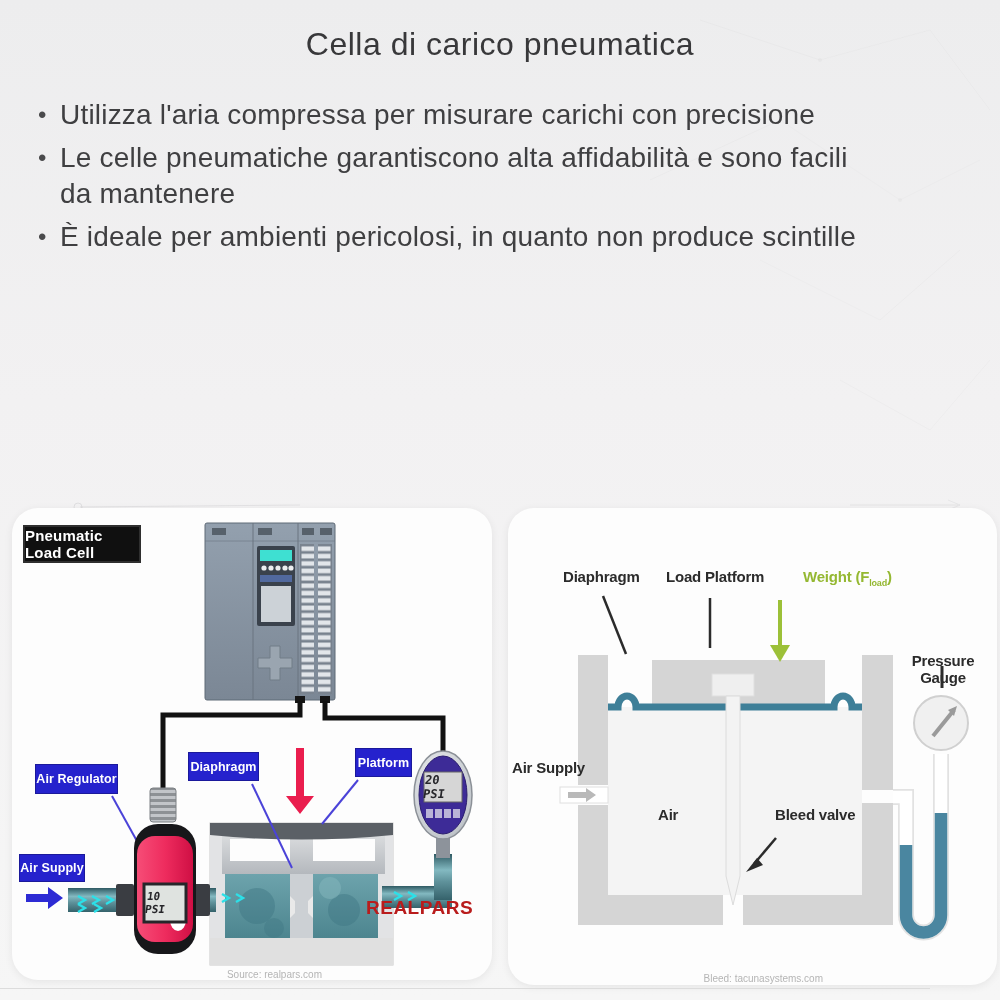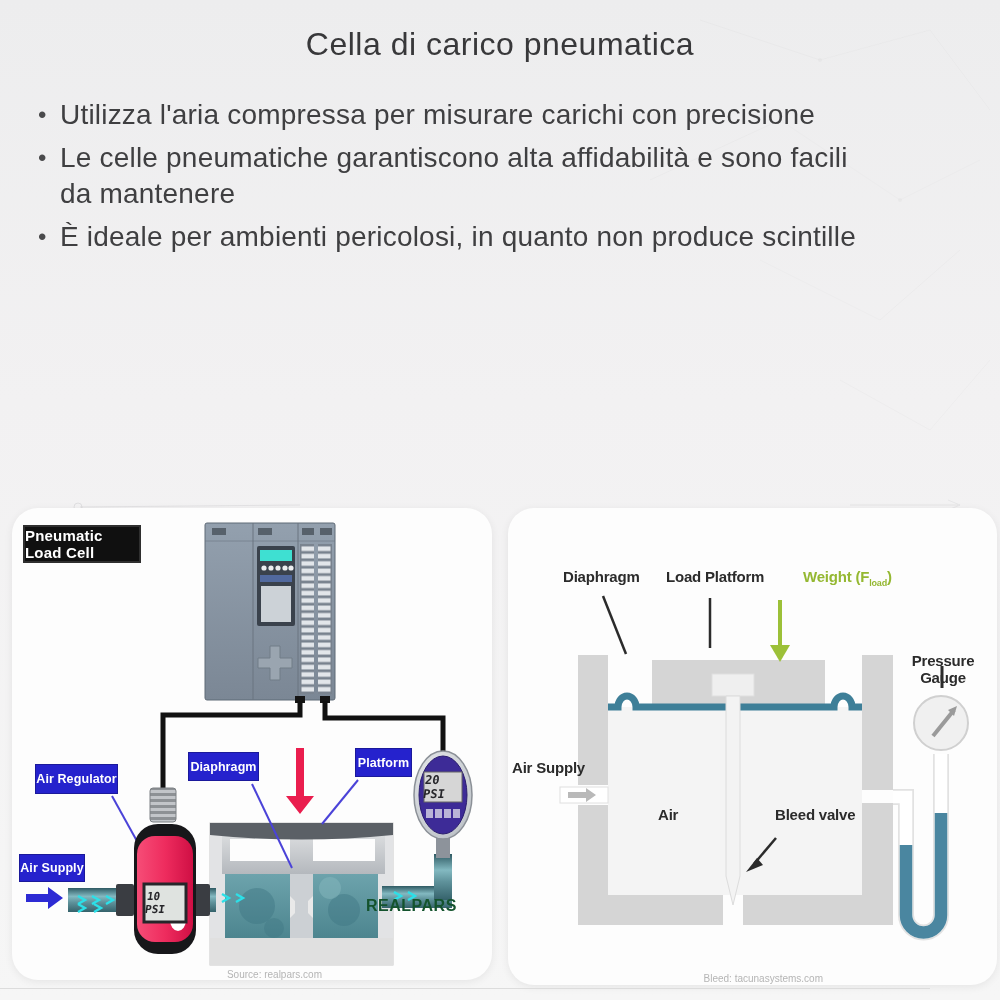--- a/index.html
+++ b/index.html
@@ -33,21 +33,21 @@
   }
   .bluelab{
     background:#2522cd;border:1px solid #1b199b;color:#fff;font-weight:bold;
     display:flex;align-items:center;justify-content:center;font-size:12.5px;letter-spacing:.1px;
     box-sizing:border-box;
   }
   .lcd{
     font-family:"DejaVu Sans Mono",monospace;font-weight:bold;color:#26262a;
     display:flex;align-items:center;justify-content:center;transform:skewX(-8deg);
   }
-  .watermark{font-weight:bold;font-size:16px;letter-spacing:.5px;color:#14532d;}
+  .watermark{font-weight:bold;font-size:19px;letter-spacing:.5px;color:#b91c1c;}
   .source-note{font-size:10px;color:#b5b5b5;text-align:right;width:160px;}
   
   .dlab{font-weight:bold;font-size:15px;color:#2b2b2b;letter-spacing:-.2px;white-space:nowrap;}
   .dlab.wrap{white-space:normal;text-align:center;}
   .green{color:#95b832;}
   .w-sub{font-size:9px;position:relative;top:4px;}
   .footer-line{left:0;top:988px;width:930px;height:1px;background:#dcdcdc;}
 </style>
 </head>
 <body>

